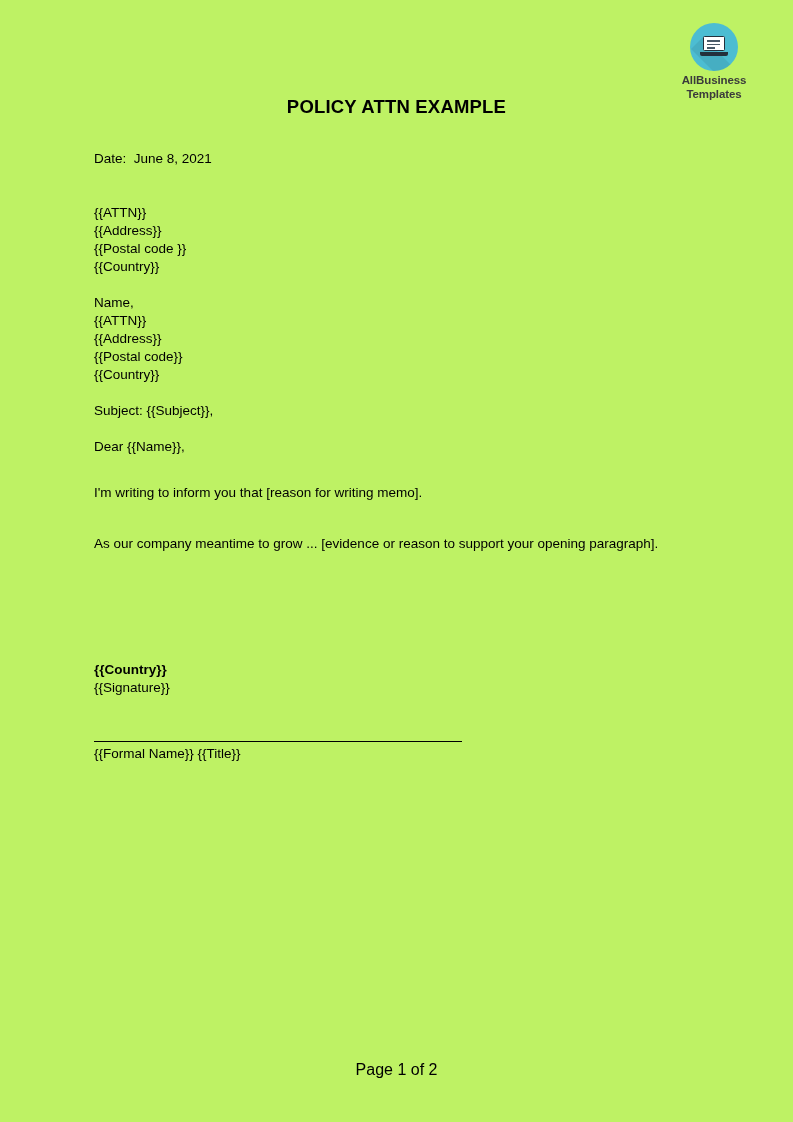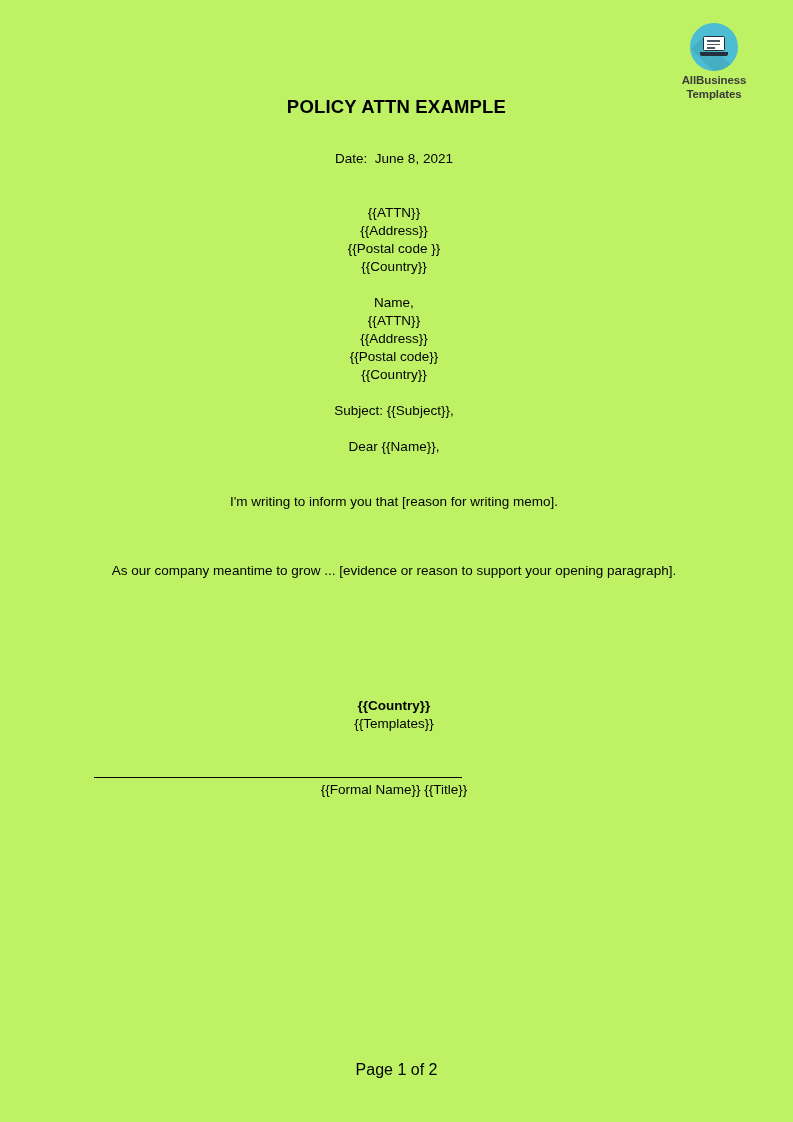--- a/index.html
+++ b/index.html
@@ -104,28 +104,27 @@
     font-weight: bold;
     letter-spacing: 0.2px;
   }
   .content {
     position: absolute;
     left: 94px;
     top: 150px;
     width: 600px;
     font-size: 13.5px;
     line-height: 18px;
-    text-align: center;
   }
   .line { white-space: pre; }
   .gap-1 { height: 18px; }
   .gap-2 { height: 36px; }
   .para {
     line-height: 26px;
-    margin: 9px;
+    margin: 0;
     white-space: normal;
   }
   .bold { font-weight: bold; }
   .sig-rule {
     width: 368px;
     height: 0;
     border-top: 1.1px solid #000000;
     margin: 0;
   }
   .footer {
@@ -197,21 +196,21 @@
     <div style="height:25px"></div>
 
     <div class="para">As our company meantime to grow ... [evidence or reason to support your opening paragraph].</div>
 
     <div style="height:26px"></div>
 
 
     <div style="height:78px"></div>
 
     <div class="line bold">{{Country}}</div>
-    <div class="line">{{Templates}}</div>
+    <div class="line">{{Signature}}</div>
 
     <div style="height:44px"></div>
 
     <div class="sig-rule"></div>
 
     <div style="height:3px"></div>
 
     <div class="line">{{Formal Name}} {{Title}}</div>
   </div>
 

